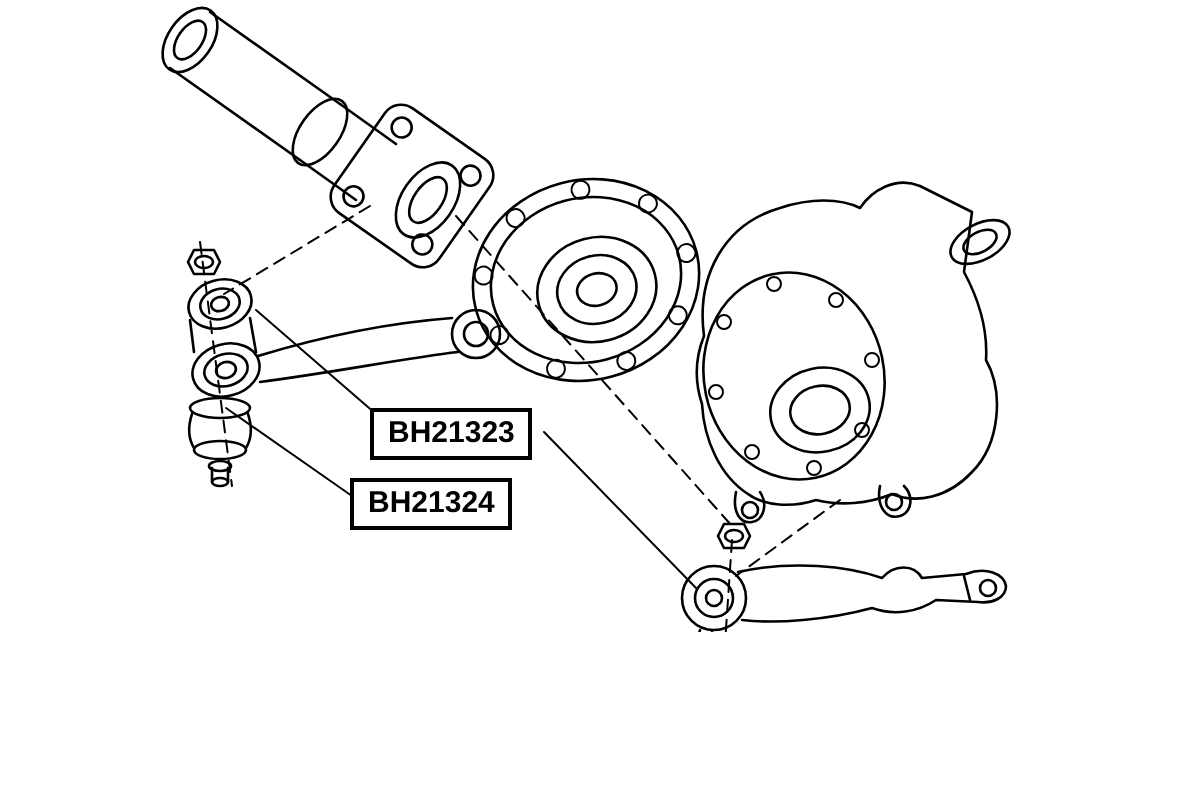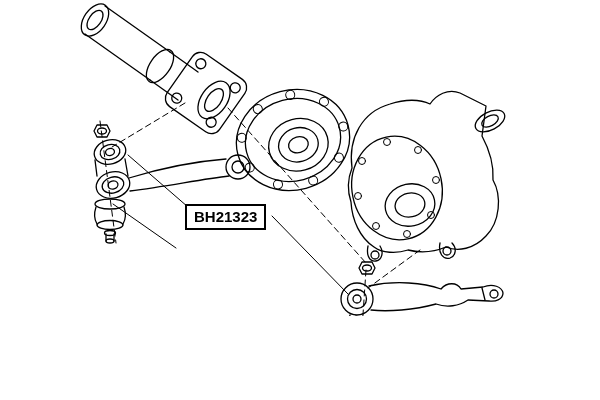--- a/index.html
+++ b/index.html
@@ -182,14 +182,15 @@
         <path d="M 344 358 C 344 366, 351 369, 361 369 C 371 369, 378 366, 378 358"></path>
       </g>
       <line x1="350" y1="315" x2="348" y2="323"></line>
       <line x1="356" y1="316" x2="354" y2="324"></line>
       <ellipse cx="351" cy="324" rx="5" ry="2.5"></ellipse>
     </g>
   </svg>
 
   <div class="part-label label-1">BH21323</div>
 
+  <div class="part-label label-2">BH21324</div>
 
 </div>
 
 </body></html>

